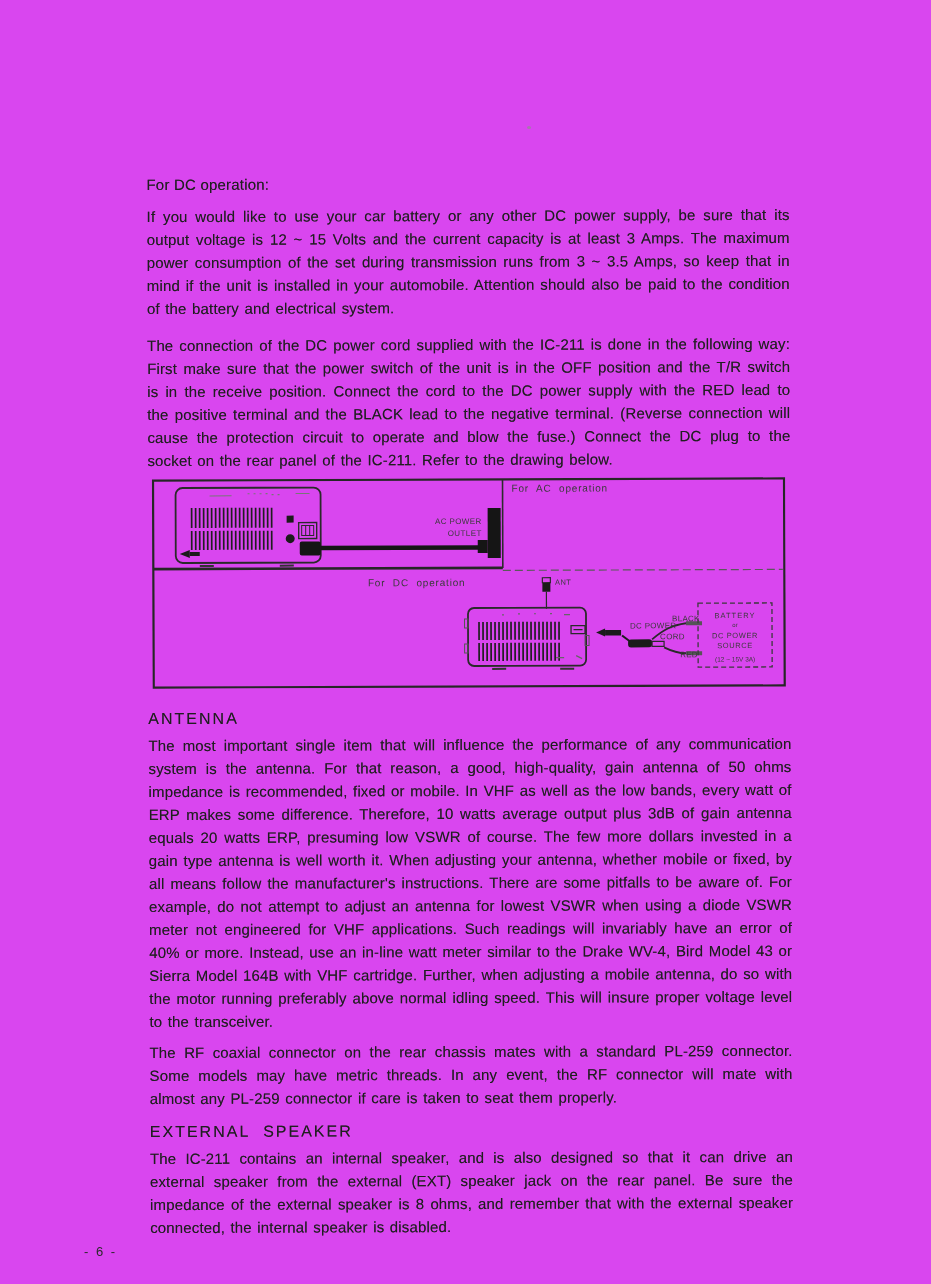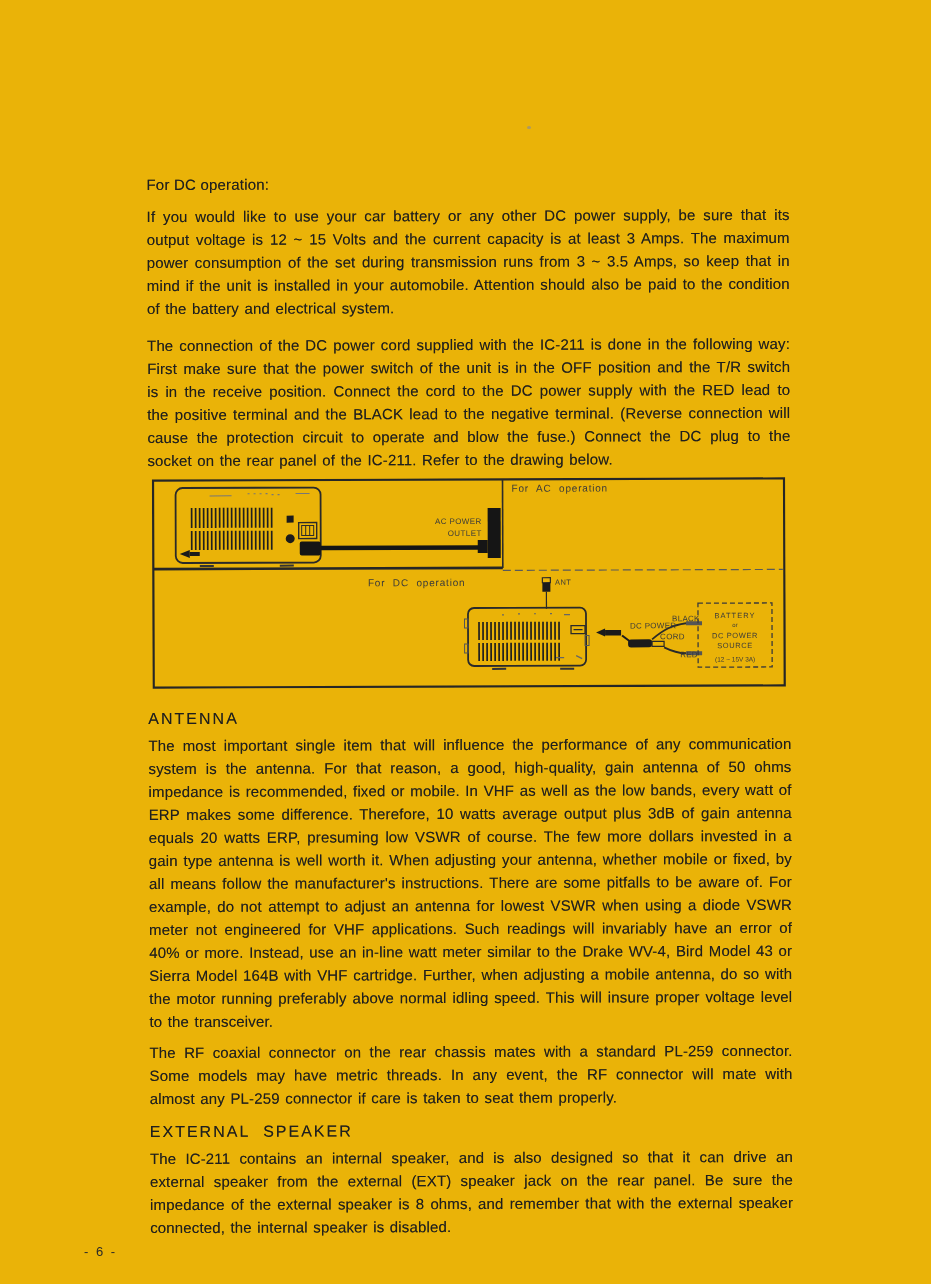--- a/index.html
+++ b/index.html
@@ -1,19 +1,19 @@
 <!DOCTYPE html>
 <html><head>
 <meta charset="utf-8">
 <style>
   html,body { margin:0; padding:0; background:#ffffff; }
   .page {
     position:relative;
     width:931px; height:1284px;
-    background:#eab308;
+    background:#d946ef;
     overflow:hidden;
     font-family:"Liberation Sans", sans-serif;
     color:#1f1f1f;
   }
   .content {
     position:absolute; left:148px; top:0; width:643px;
     transform:rotate(-0.2deg);
     transform-origin:50% 50%;
   }
   .content * { text-shadow:0 0 0.5px rgba(25,25,25,0.55); }

